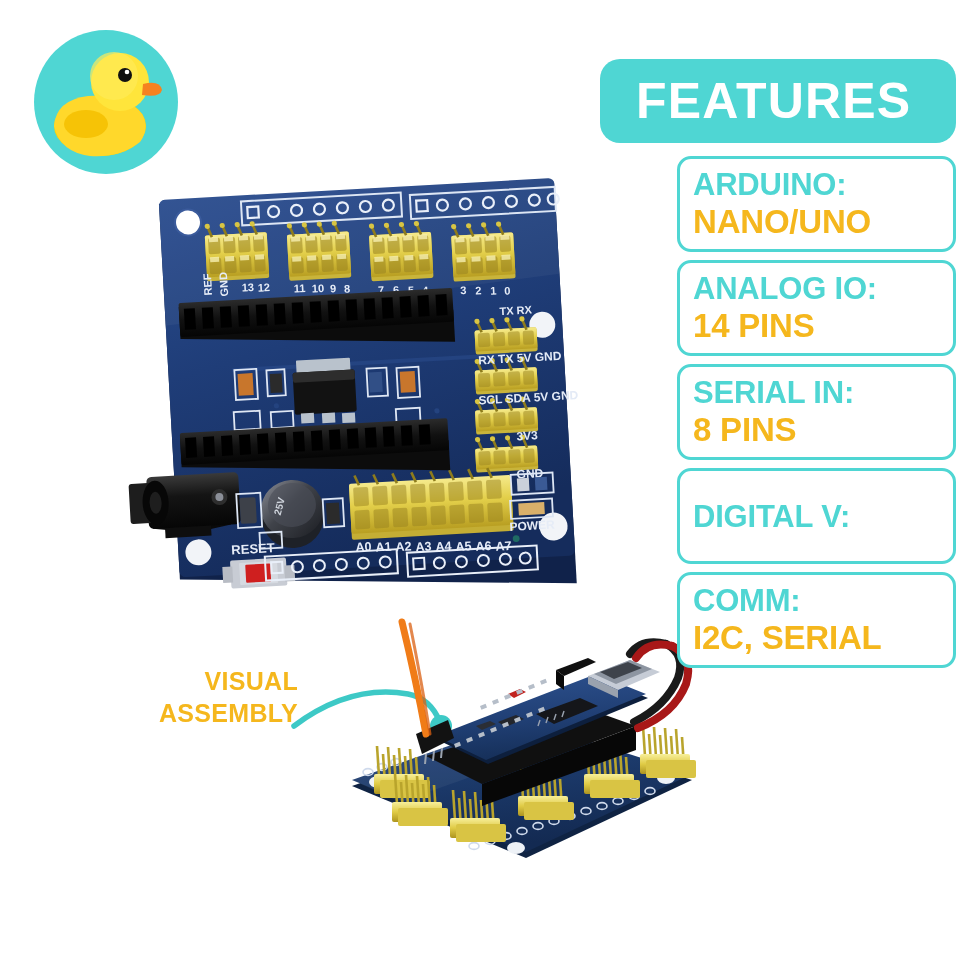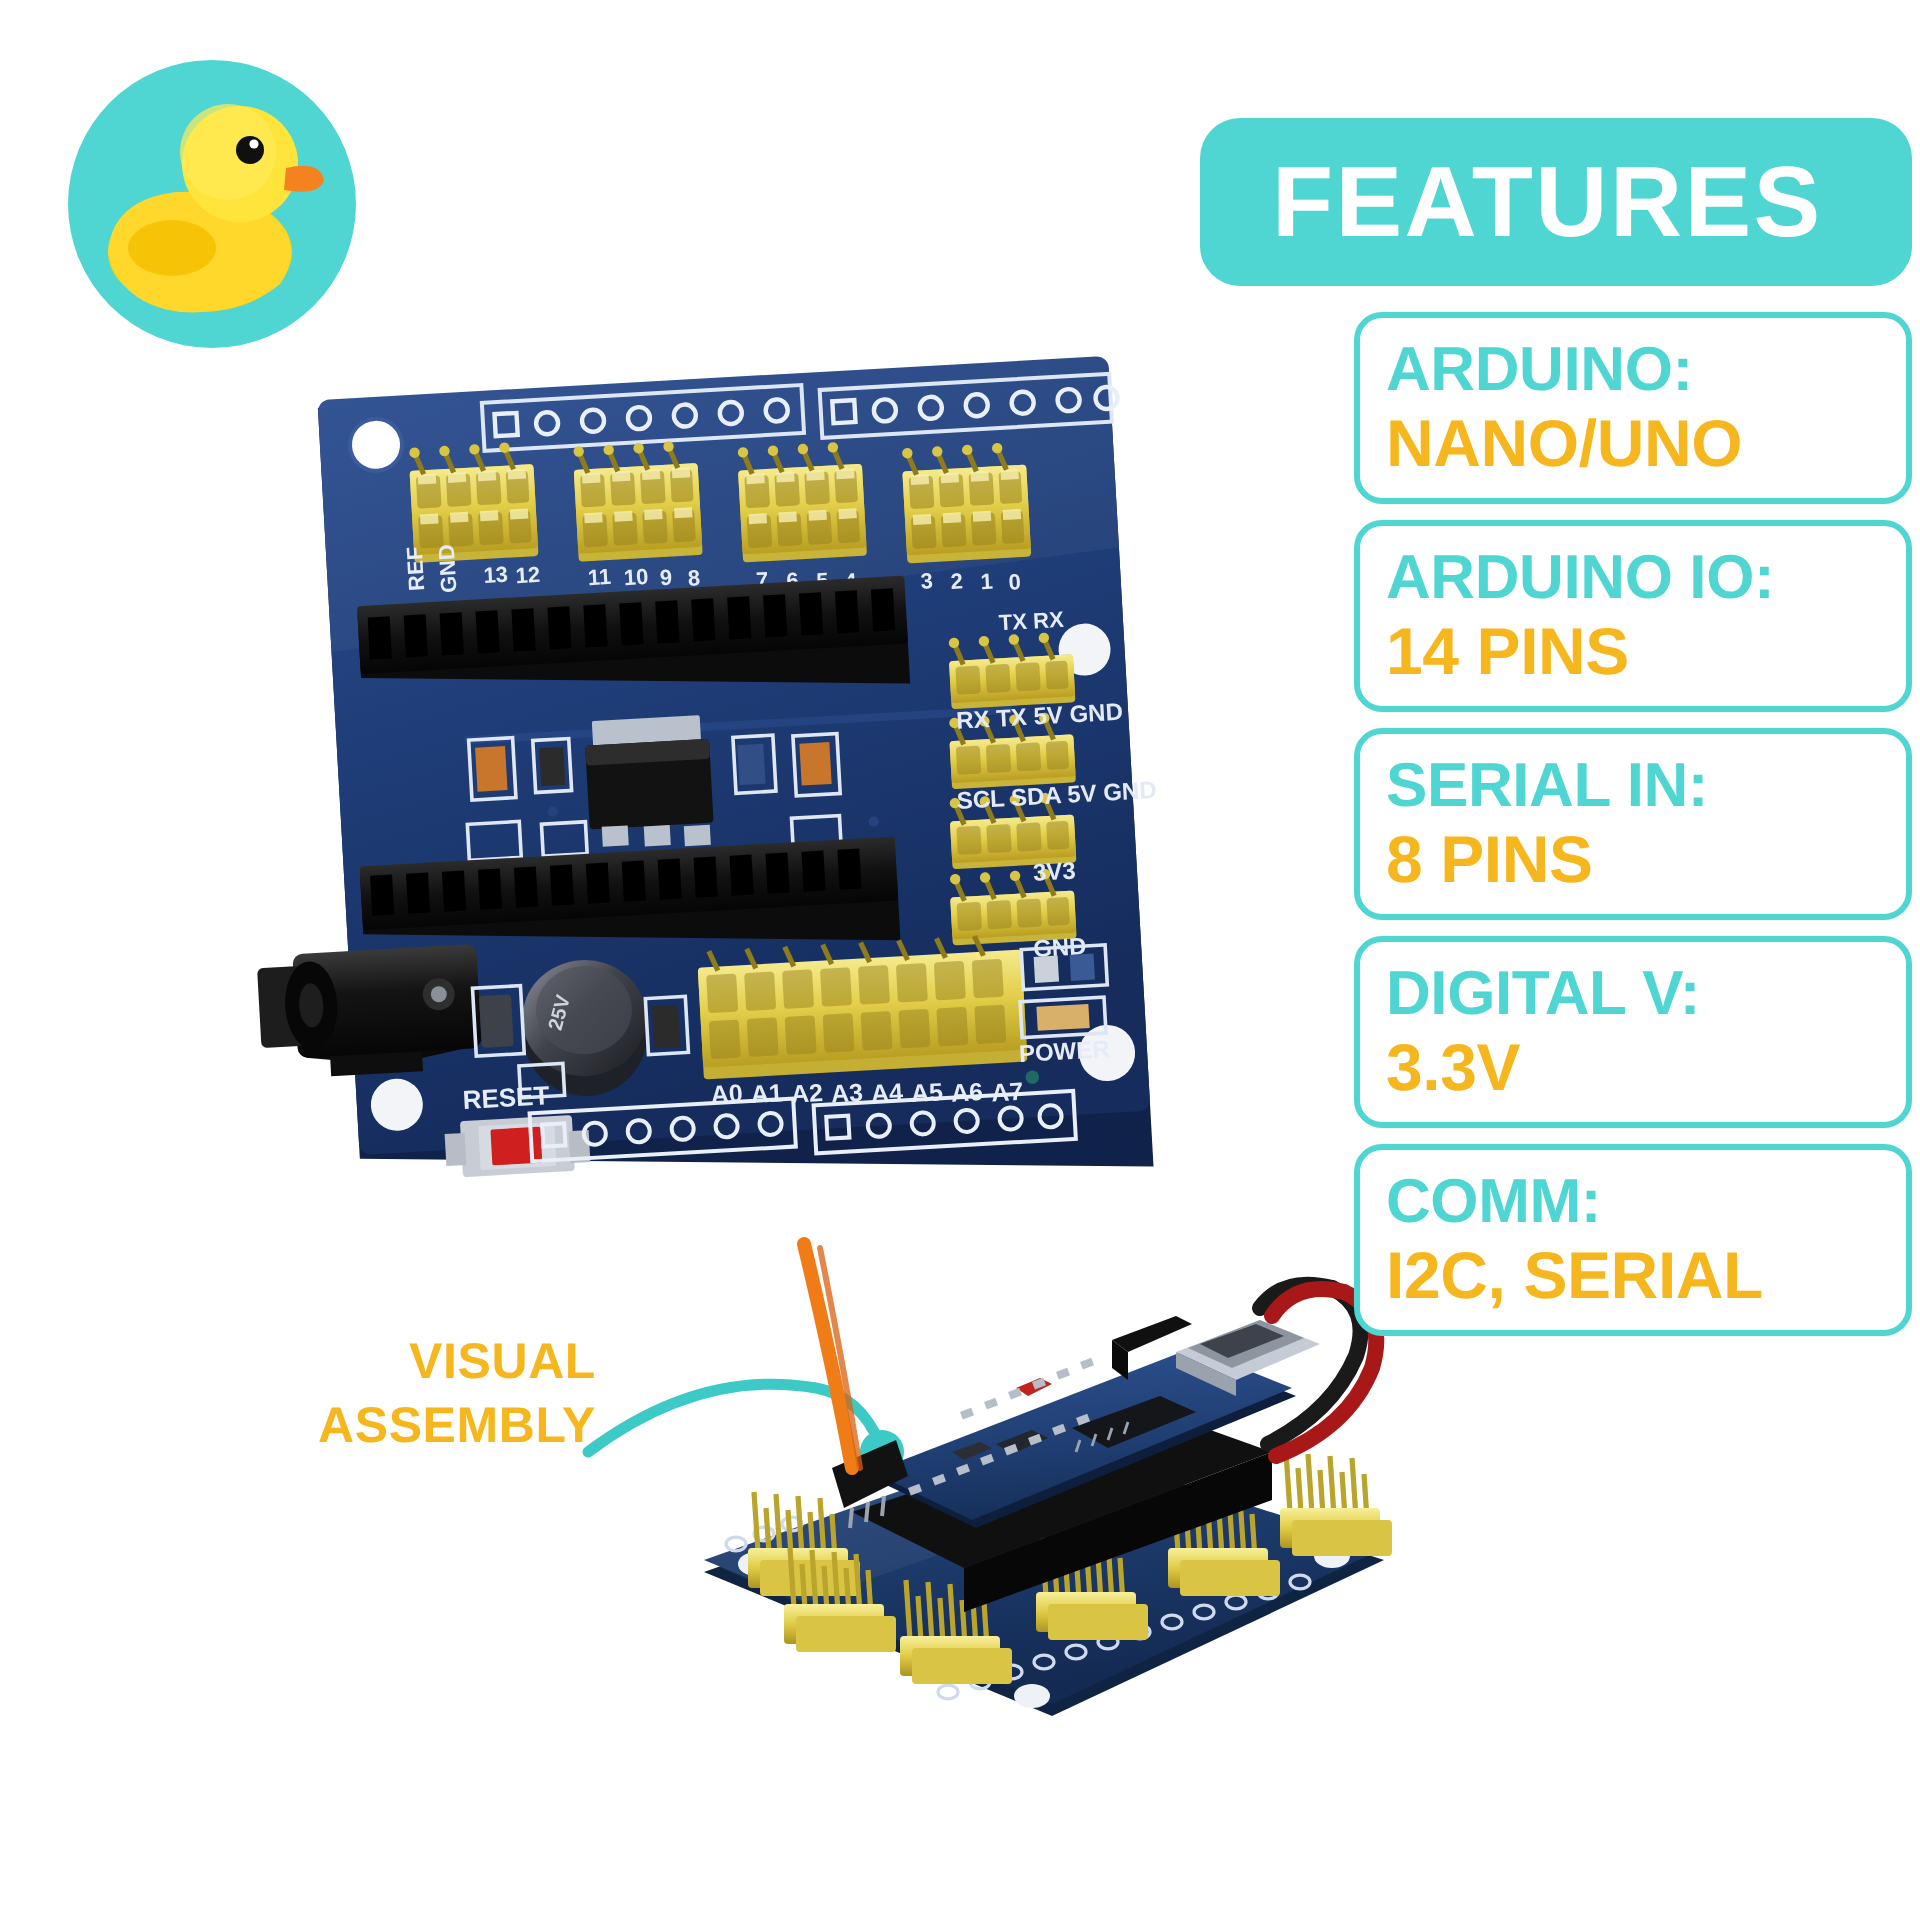--- a/index.html
+++ b/index.html
@@ -594,32 +594,31 @@
   </div>
 
   <div class="spec-list">
 
     <div class="spec-card">
       <div class="spec-key">ARDUINO:</div>
       <div class="spec-val">NANO/UNO</div>
     </div>
 
     <div class="spec-card">
-      <div class="spec-key">ARDUINO IO:</div>
+      <div class="spec-key">ANALOG IO:</div>
       <div class="spec-val">14 PINS</div>
     </div>
 
     <div class="spec-card">
       <div class="spec-key">SERIAL IN:</div>
       <div class="spec-val">8 PINS</div>
     </div>
 
     <div class="spec-card">
       <div class="spec-key">DIGITAL V:</div>
-      <div class="spec-val">3.3V</div>
     </div>
 
     <div class="spec-card">
       <div class="spec-key">COMM:</div>
       <div class="spec-val">I2C, SERIAL</div>
     </div>
 
   </div>
 
 </div>

